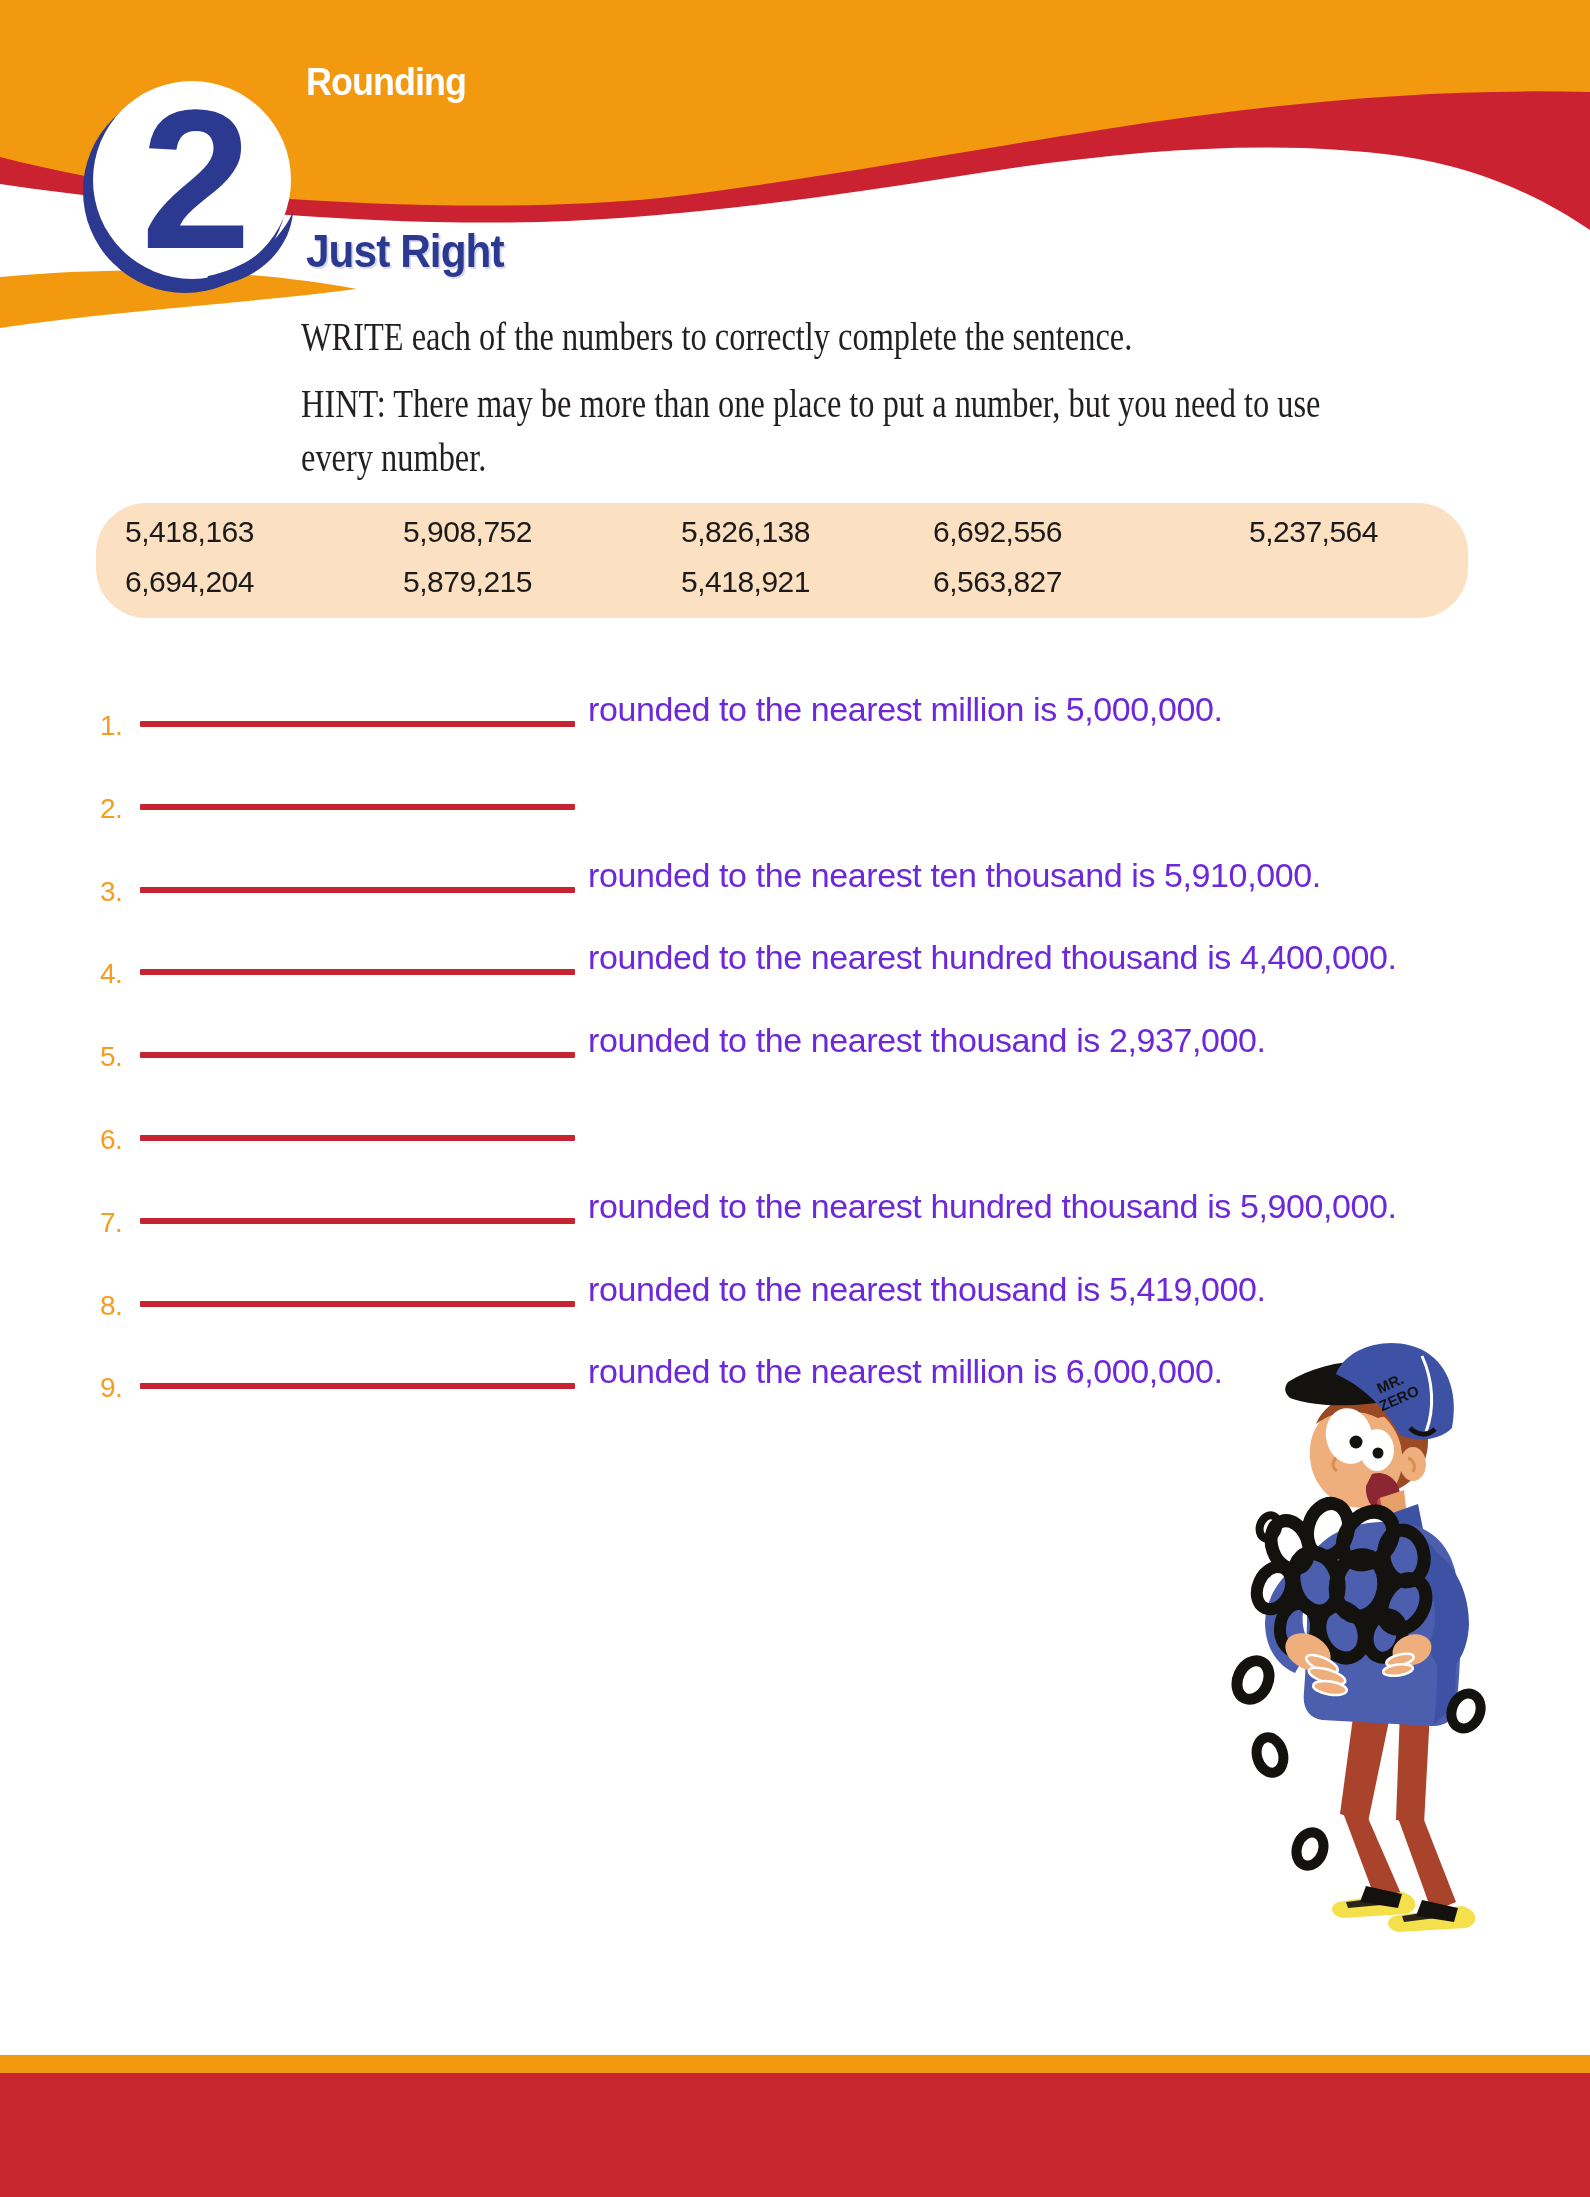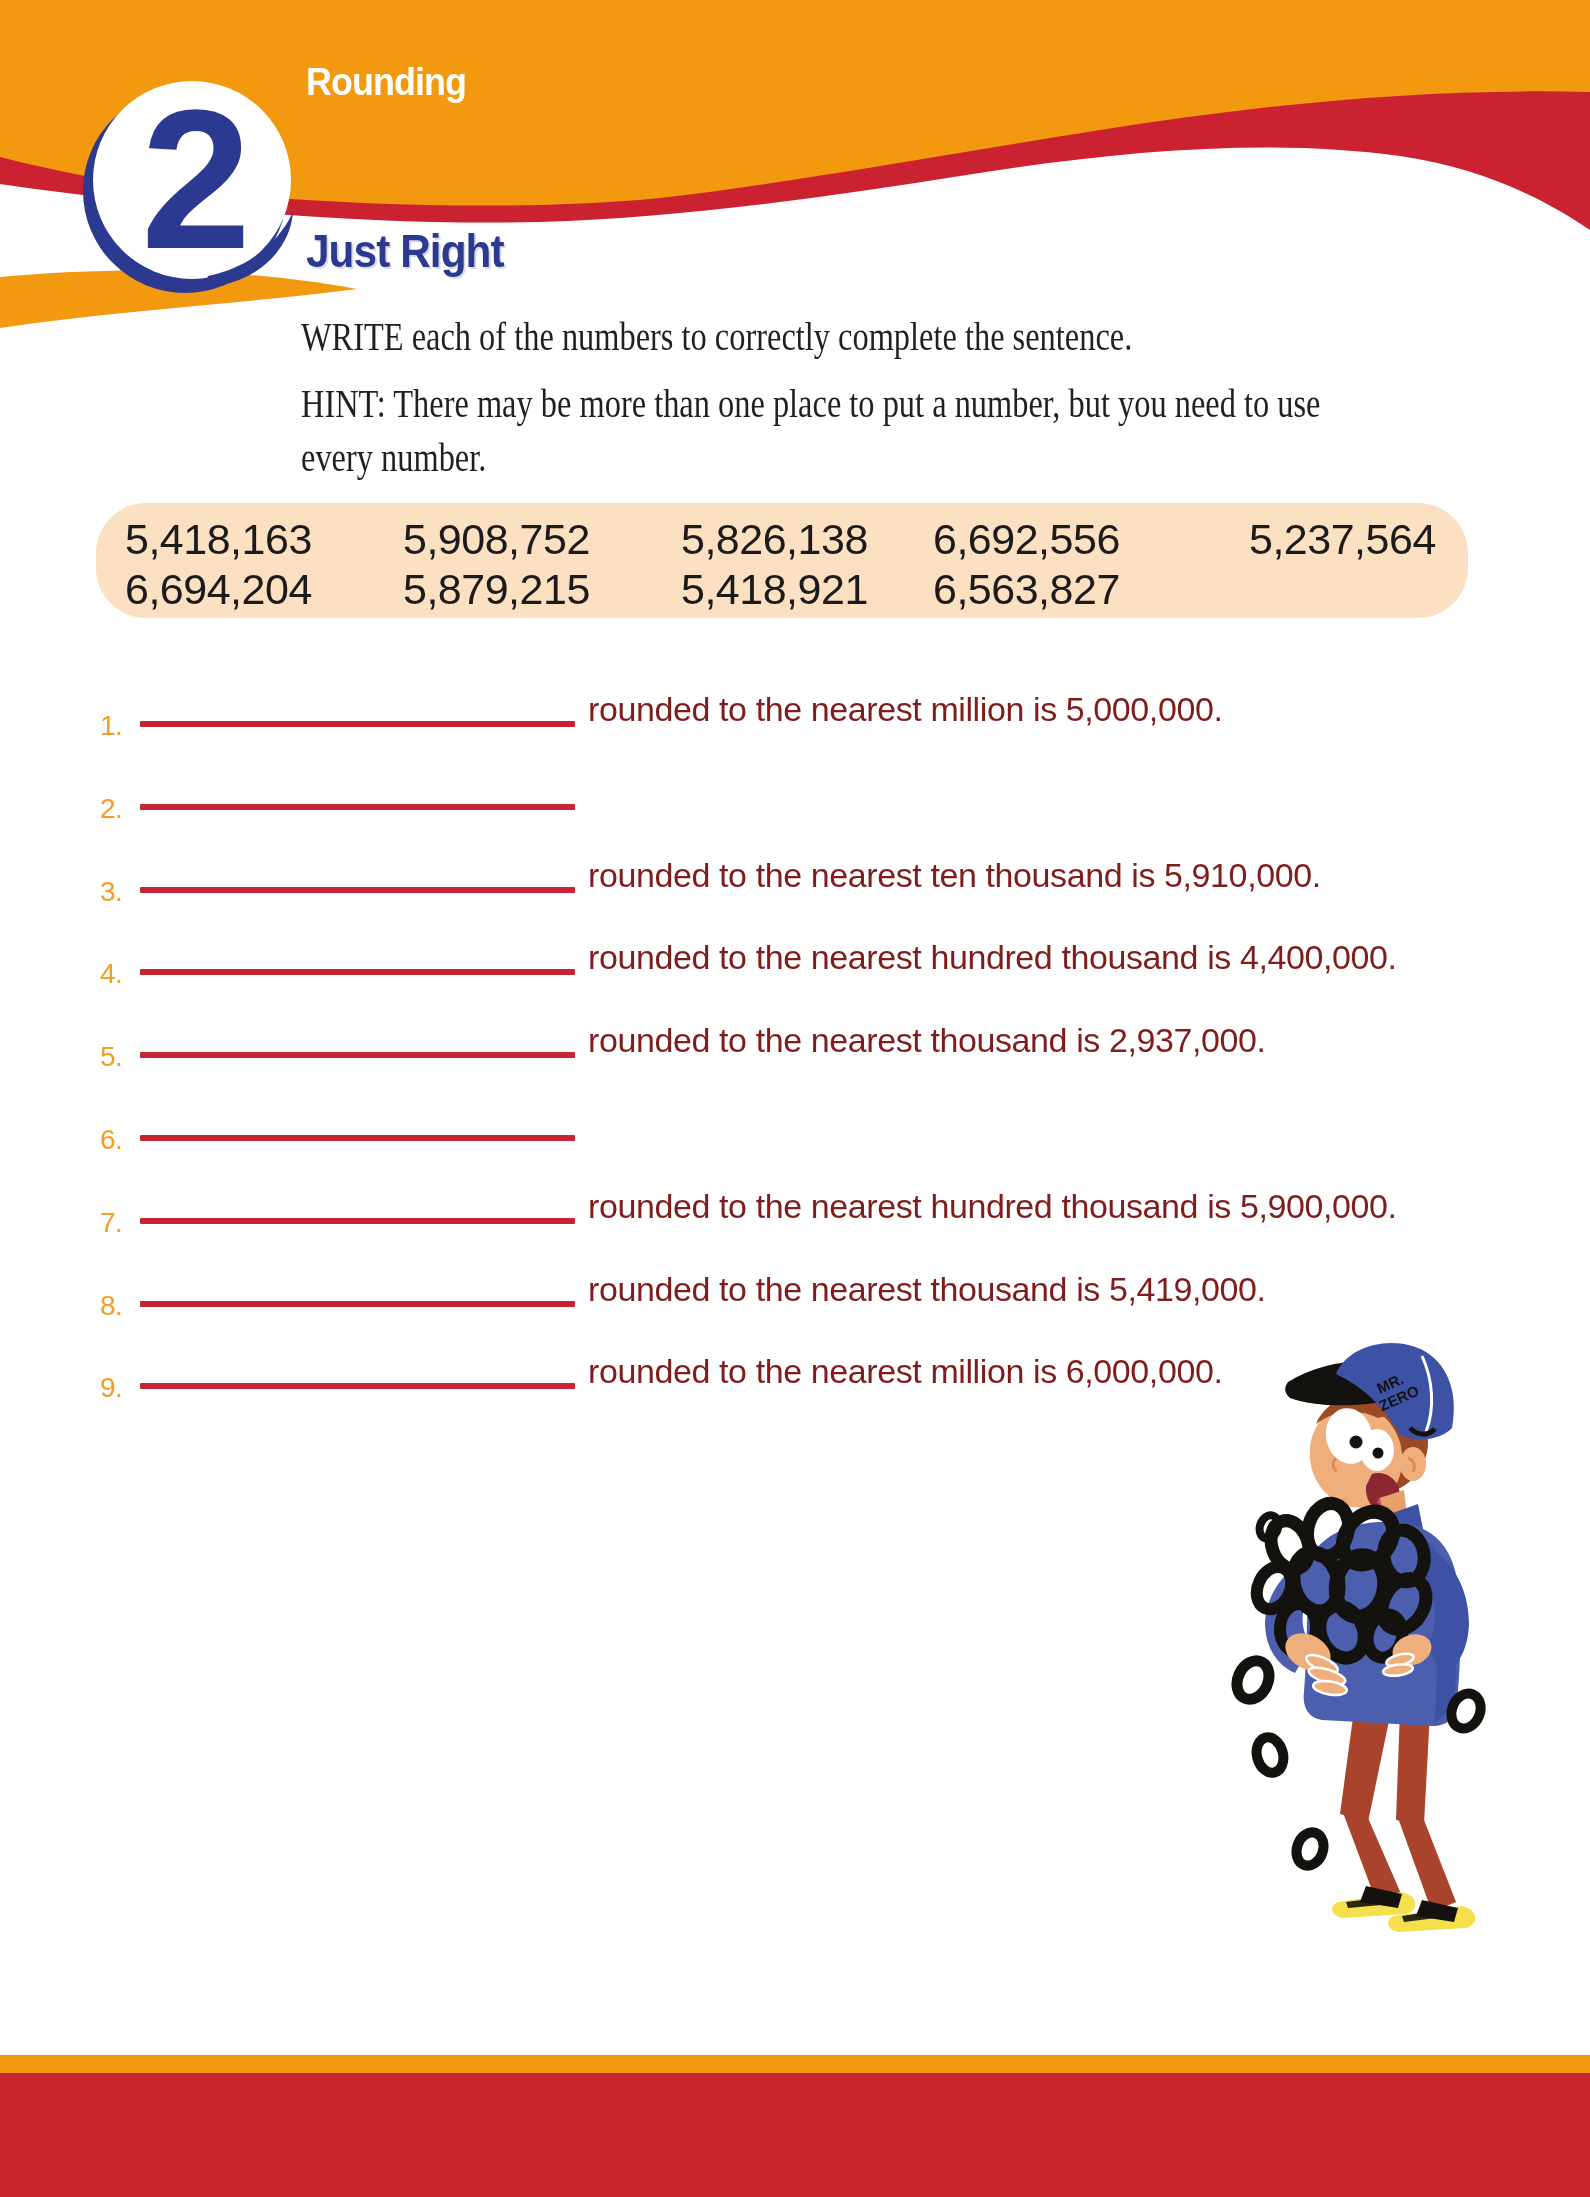--- a/index.html
+++ b/index.html
@@ -37,40 +37,40 @@
   #instr-write { top:310px; }
   #hint-line1  { top:377px; }
   #hint-line2  { top:431px; }
 
   
   .number-bank {
     position:absolute; left:96px; top:503px; width:1372px; height:115px;
     background:#FBE0C1; border-radius:50px;
   }
   .bank-cell {
-    position:absolute; font-size:43px; color:#1C1A1A; letter-spacing:-0.5px;
+    position:absolute; font-size:30px; color:#1C1A1A; letter-spacing:-0.5px;
     white-space:nowrap;
   }
   .bank-r1 { top:12px; }
   .bank-r2 { top:62px; }
   .bank-c1 { left:29px; } .bank-c2 { left:307px; } .bank-c3 { left:585px; }
   .bank-c4 { left:837px; } .bank-c5 { left:1141px;margin-left:12px; }
 
   
   .q-row { position:absolute; left:0; width:1590px; height:60px; }
   .q-num {
     position:absolute; left:100px; top:22px; font-size:28px; color:#F59D20;
     letter-spacing:-0.5px;
   }
   .q-line {
     position:absolute; left:140px; top:33px; width:435px; height:6px;
     background:#C62430; border-radius:1px;
   }
   .q-text {
-    position:absolute; left:588px; top:2px; font-size:34px; color:#7f1d1d;
+    position:absolute; left:588px; top:2px; font-size:34px; color:#6d28d9;
     letter-spacing:-0.4px; white-space:nowrap;
   }
 
   
   #character-svg { position:absolute; left:1170px; top:1330px; width:420px; height:680px; }
   .cap-text { font-family:"Liberation Sans", sans-serif; font-weight:bold; font-size:15px; fill:#14120F; }
 
   
   .footer-orange { position:absolute; left:0; top:2055px; width:1590px; height:18px; background:#F2990F; }
   .footer-red    { position:absolute; left:0; top:2073px; width:1590px; height:124px; background:#C8262E; }

